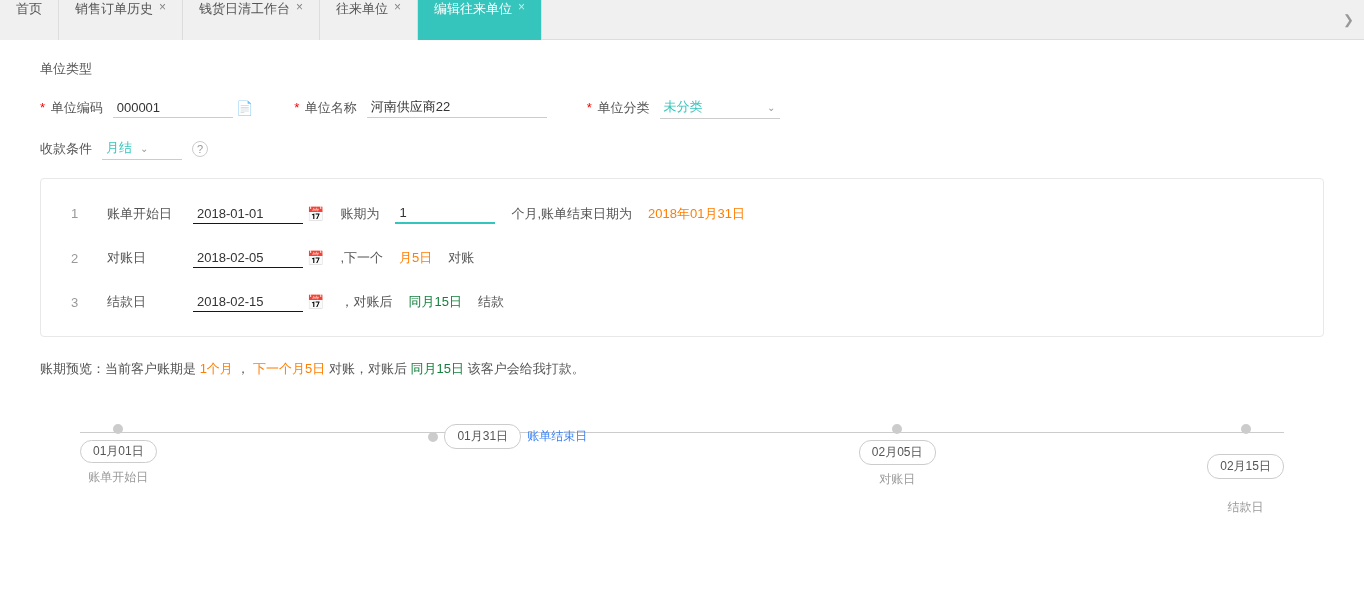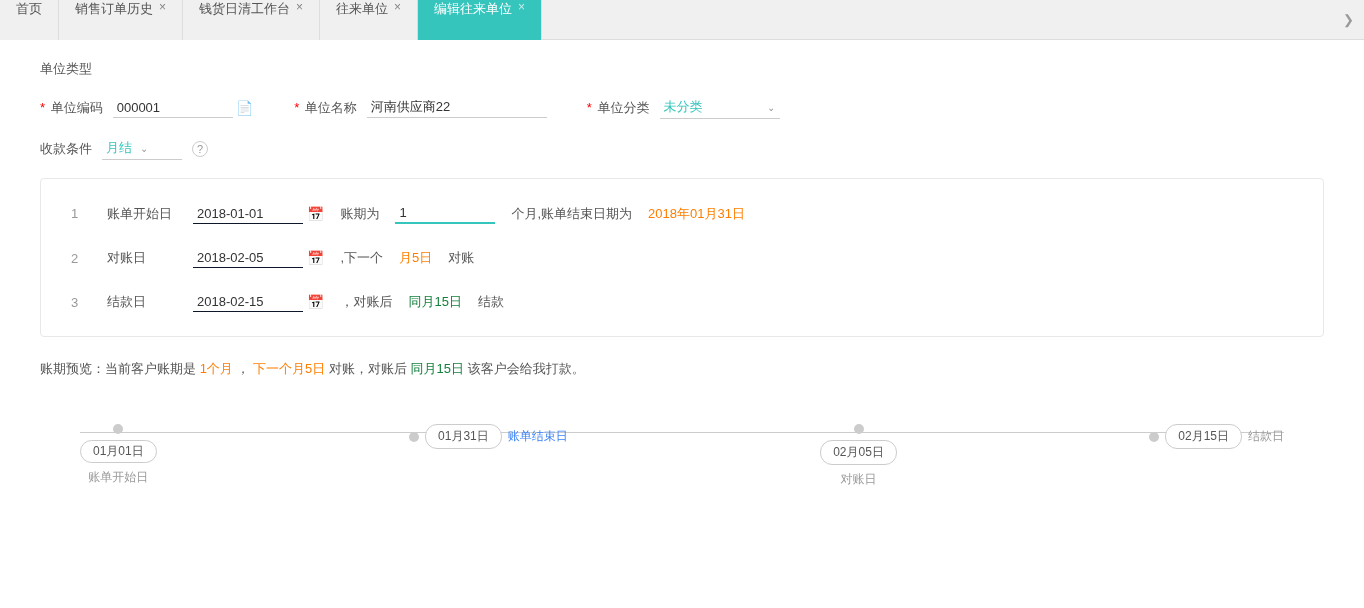--- a/index.html
+++ b/index.html
@@ -342,21 +342,21 @@
           <div style="background:#fff;border:1px solid #ccc;border-radius:12px;padding:3px 12px;font-size:12px;color:#555;white-space:nowrap;">01月31日</div>
           <div style="font-size:12px;color:#3b82f6;">账单结束日</div>
         </div>
 
         <div style="display: flex; flex-direction: column; align-items: center; gap: 6px;">
           <div style="width:10px;height:10px;border-radius:50%;background:#ccc;border:2px solid #ccc;"></div>
           <div style="background:#fff;border:1px solid #ccc;border-radius:12px;padding:3px 12px;font-size:12px;color:#555;white-space:nowrap;">02月05日</div>
           <div style="font-size:12px;color:#999;">对账日</div>
         </div>
 
-        <div style="display: flex; align-items: center; gap: 6px;">
+        <div style="display: flex; flex-direction: column; align-items: center; gap: 20px;">
           <div style="width:10px;height:10px;border-radius:50%;background:#ccc;border:2px solid #ccc;"></div>
           <div style="background:#fff;border:1px solid #ccc;border-radius:12px;padding:3px 12px;font-size:12px;color:#555;white-space:nowrap;">02月15日</div>
           <div style="font-size:12px;color:#999;">结款日</div>
         </div>
 
       </div>
     </div>
   </div>
 
 </div>

